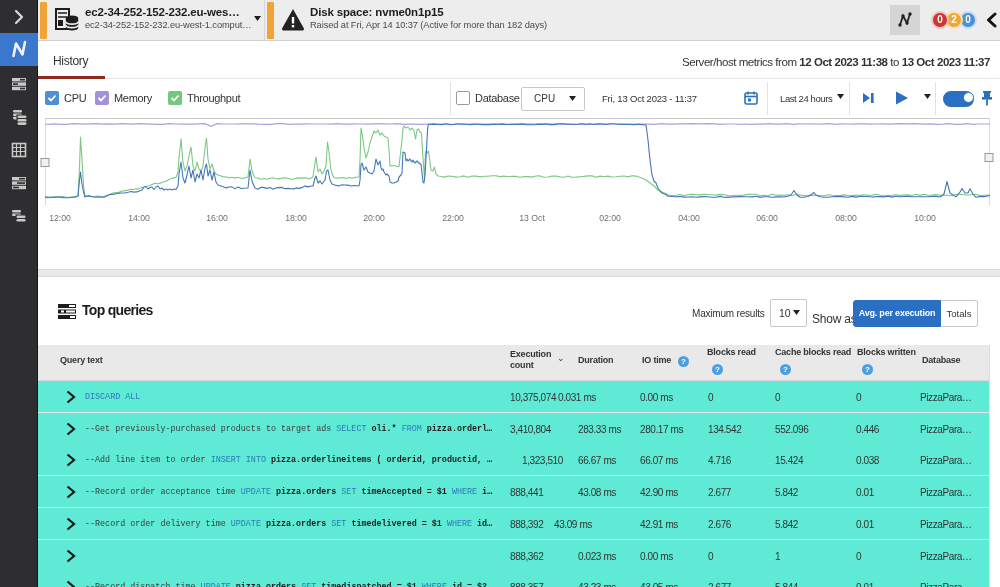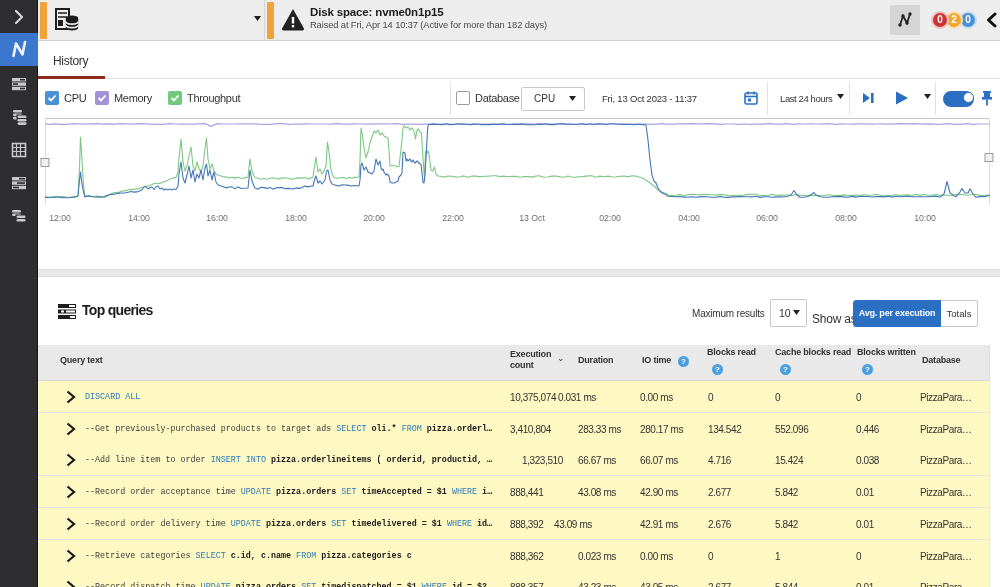--- a/index.html
+++ b/index.html
@@ -36,21 +36,21 @@
 #tqtitle{left:82px;top:302px;font-size:14px;font-weight:bold;color:#1d1d1d;letter-spacing:-0.7px}
 #maxres{left:692px;top:308px;font-size:10px;color:#333;letter-spacing:-0.2px}
 #sel10{left:770px;top:299px;width:37px;height:28px;border:1px solid #c8c8c8;border-radius:2px;background:#fff;font-size:10.5px;color:#333;line-height:26px;padding-left:8px}
 #showas{left:812px;top:312px;font-size:12px;color:#333;letter-spacing:-0.2px}
 #btnavg{left:853px;top:300px;width:88px;height:27px;background:#2a6fc2;border:1px solid #2a6fc2;border-radius:3px 0 0 3px;color:#fff;font-size:9px;font-weight:bold;text-align:center;line-height:25px;letter-spacing:-0.2px}
 #btntot{left:941px;top:300px;width:37px;height:27px;background:#fff;border:1px solid #c8c8c8;border-left:none;border-radius:0 3px 3px 0;color:#333;font-size:9.5px;text-align:center;line-height:25px}
 
 #thead{left:38px;top:345px;width:952px;height:36px;background:#e9e9e9;border-bottom:1px solid #d8d8d8;border-right:1px solid #dcdcdc}
 .th{position:absolute;font-size:9px;font-weight:bold;color:#333;line-height:11px;letter-spacing:-0.2px}
 .qm{position:absolute;width:11px;height:11px;border-radius:50%;background:#4a9fe0;color:#fff;font-size:8px;font-weight:bold;text-align:center;line-height:11px}
-.row{position:absolute;left:38px;width:952px;height:32px;border-bottom:1px solid #e4e4e4;background:#fef9c3;border-right:1px solid #e8e8e8}
+.row{position:absolute;left:38px;width:952px;height:32px;border-bottom:1px solid #e4e4e4;background:#5eead4;border-right:1px solid #e8e8e8}
 .exp{position:absolute;left:27px;top:9px;width:11px;height:14px}
 .qt{position:absolute;left:47px;top:11px;font-family:"Liberation Mono",monospace;font-size:8.4px;color:#3c3c3c;white-space:nowrap;overflow:hidden;width:419px}
 .kw{color:#2d7ab8}
 .id{font-weight:bold;color:#222}
 .num{position:absolute;top:11px;font-size:10px;color:#333;letter-spacing:-0.4px}
 </style></head>
 <body>
 <div class="abs" id="sidebar"></div>
 <div class="abs" id="sb-chev">
     <svg width="38" height="33">
@@ -133,20 +133,24 @@
   <svg class="abs" style="left:17px;top:8px" width="24" height="26" viewBox="0 0 24 26">
       <g>
         <rect x="1" y="1" width="13" height="20" fill="none" stroke="#1d1d1d" stroke-width="2"></rect>
         <path d="M3 5h9 M3 9h9" stroke="#1d1d1d" stroke-width="1.6"></path>
         <rect x="3" y="12" width="5" height="6" fill="#1d1d1d"></rect>
         <ellipse cx="17" cy="10" rx="6.2" ry="2.6" fill="#1d1d1d"></ellipse>
         <path d="M10.8 10 h12.4 v10 a6.2 2.6 0 0 1 -12.4 0 z" fill="#1d1d1d"></path>
         <path d="M10.8 13.5 a6.2 2.6 0 0 0 12.4 0 M10.8 17 a6.2 2.6 0 0 0 12.4 0" stroke="#ededed" stroke-width="1.6" fill="none"></path>
       </g>
     </svg>
+  <div class="abs" style="left:47px;top:6px">
+      <div class="tabtitle">ec2-34-252-152-232.eu-wes…</div>
+      <div class="tabsub">ec2-34-252-152-232.eu-west-1.comput…</div>
+    </div>
   <div class="abs" style="left:216px;top:16px">
       <svg width="7" height="5">
         <path d="M0 0 H7 L3.5 5 Z" fill="#1d1d1d"></path>
       </svg>
     </div>
   <div class="abs" id="tabdiv"></div>
   <div class="tabbar" style="left:229px"></div>
   <svg class="abs" style="left:243px;top:9px" width="24" height="22" viewBox="0 0 24 22">
       <path d="M12 1.5 L22.8 20.7 a1.5 1.5 0 0 1 -1.3 2.3 H2.5 a1.5 1.5 0 0 1 -1.3 -2.3 Z" fill="#222" transform="translate(0,-1.5)"></path>
       <rect x="10.8" y="8" width="2.4" height="6.5" fill="#fff"></rect>
@@ -170,20 +174,21 @@
   <div class="badge" style="left:921px;background:#4b90d8;border:2px solid #c8ddf3;z-index:1">0</div>
   <div class="abs" style="left:947px;top:12px">
       <svg width="12" height="16">
         <path d="M10 2 L3.5 8 L10 14" stroke="#111" stroke-width="3" fill="none" stroke-linecap="round" stroke-linejoin="round"></path>
       </svg>
     </div>
 </div>
 
 <div class="abs" id="histrow">
   <div class="abs" style="left:15px;top:13px;font-size:12px;color:#333;letter-spacing:-0.3px">History</div>
+  <div class="abs" style="right:10px;top:15px;font-size:11.5px;color:#333;letter-spacing:-0.45px">Server/host metrics from <b>12 Oct 2023 11:38</b> to <b>13 Oct 2023 11:37</b></div>
 </div>
 <div class="abs" id="histred"></div>
 
 <div class="abs" id="controls">
   <div class="cb" style="left:7px;background:#4b8fd4">
       <svg width="12" height="12" viewBox="0 0 12 12">
         <path d="M2.5 6 l2.5 2.5 L9.5 3.5" stroke="#fff" stroke-width="1.8" fill="none"></path>
       </svg>
     </div>
   <div class="cblab" style="left:26px">CPU</div>
@@ -381,21 +386,20 @@
     <div class="num" style="left:602px">42.91 ms</div>
     <div class="num" style="left:670px">2.676</div>
     <div class="num" style="left:737px">5.842</div>
     <div class="num" style="left:818px">0.01</div>
     <div class="num" style="left:882px">PizzaPara…</div>
   </div>
 <div class="row" style="top:540px">
     <svg class="exp" width="11" height="14" viewBox="0 0 11 14">
       <path d="M2.5 1.5 L9 7 L2.5 12.5" stroke="#1a1a1a" stroke-width="2.2" fill="none"></path>
     </svg>
-    <div class="qt">--Retrieve categories <span class="kw">SELECT</span> <span class="id">c.id, c.name</span> <span class="kw">FROM</span> <span class="id">pizza.categories c</span></div>
     <div class="num" style="left:472px">888,362</div>
     <div class="num" style="left:540px">0.023 ms</div>
     <div class="num" style="left:602px">0.00 ms</div>
     <div class="num" style="left:670px">0</div>
     <div class="num" style="left:737px">1</div>
     <div class="num" style="left:818px">0</div>
     <div class="num" style="left:882px">PizzaPara…</div>
   </div>
 <div class="row" style="top:571px">
     <svg class="exp" width="11" height="14" viewBox="0 0 11 14">

